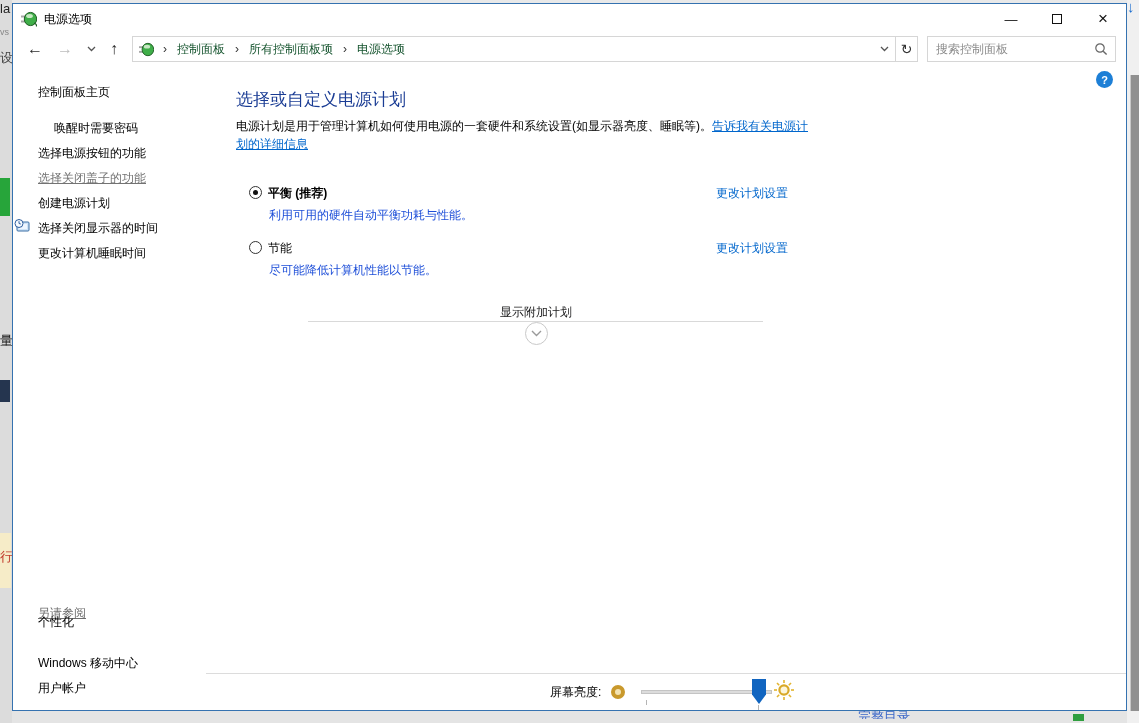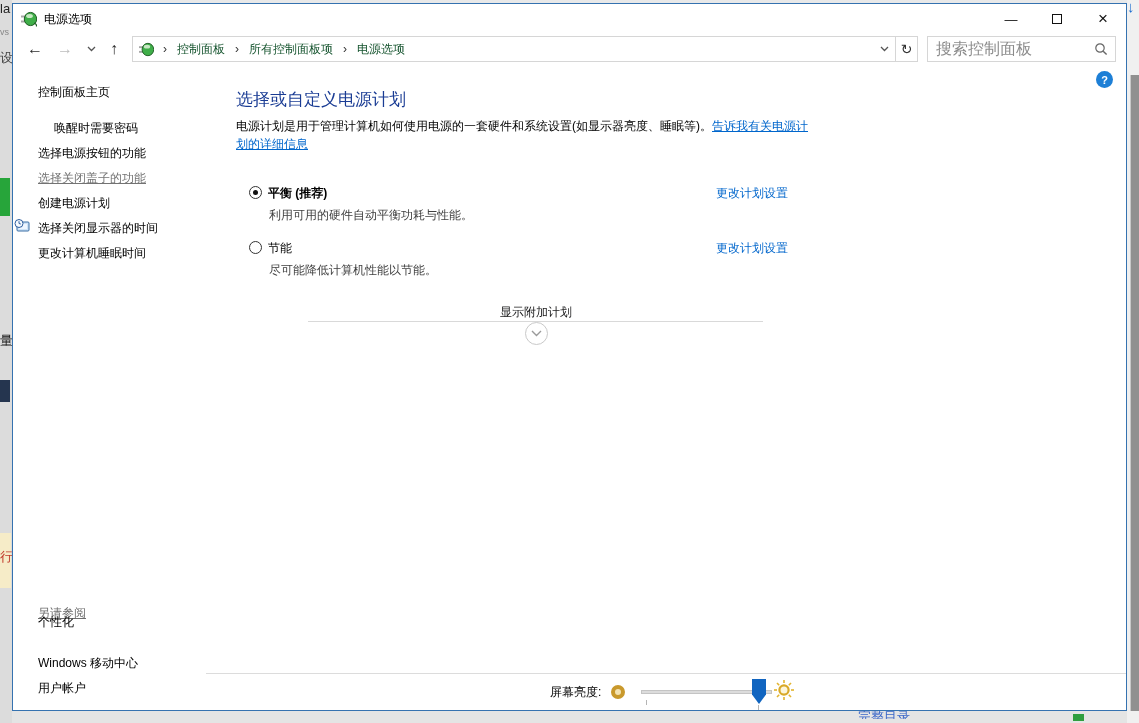--- a/index.html
+++ b/index.html
@@ -39,21 +39,21 @@
   .address-wrap { flex:1; display:flex; height:26px; border:1px solid #d6d6d6; background:#fff; margin-right:9px; }
   .addressbar { flex:1; display:flex; align-items:center; overflow:hidden; }
   .addressbar .crumb-sep { font-size:12px; color:#333; margin:0 9px; }
   .addressbar .crumb { font-size:12px; color:#14532d; white-space:nowrap; cursor:default; padding:2px 1px; }
   .addr-dd { width:22px; display:flex; align-items:center; justify-content:center; }
   .refresh-btn { width:22px; border-left:1px solid #d6d6d6; display:flex; align-items:center;
                  justify-content:center; font-size:14px; color:#333; }
   .searchbox { width:189px; height:26px; border:1px solid #d6d6d6; background:#fff;
                display:flex; align-items:center; }
   .searchbox input { flex:1; border:none; outline:none; height:22px; padding-left:8px;
-                     font-size:16px; font-family:inherit; color:#222; min-width:0; }
+                     font-size:12px; font-family:inherit; color:#222; min-width:0; }
   .searchbox input::placeholder { color:#8c8c8c; }
   .searchbox .mag { margin-right:7px; display:flex; }
 
   .help-btn { position:absolute; right:13px; top:67px; width:17px; height:17px; border-radius:50%;
               background:#1d7fd6; color:#fff; font-size:11px; font-weight:bold;
               display:flex; align-items:center; justify-content:center; }
 
   .content { position:absolute; left:0; top:60px; right:0; bottom:0; }
 
   
@@ -72,21 +72,21 @@
   .section-label { font-size:12px; color:#19191a; white-space:nowrap; }
   .rule { flex:1; border-top:1px solid #d9d9d9; margin-left:9px; }
 
   .plan { position:absolute; left:236px; width:600px; height:50px; }
   .radio { position:absolute; left:0; top:1px; width:13px; height:13px; border:1px solid #333;
            border-radius:50%; background:#fff; }
   .radio.checked::after { content:""; position:absolute; left:3px; top:3px; width:5px; height:5px;
            border-radius:50%; background:#111; }
   .plan-name { position:absolute; left:19px; top:0; font-size:12px; }
   .plan-name.bold { font-weight:bold; }
-  .plan-desc { position:absolute; left:20px; top:22px; font-size:12px; color:#404040; }
+  .plan-desc { position:absolute; left:20px; top:22px; font-size:12px; color:#1d4ed8; }
   a.plan-link { position:absolute; left:467px; top:0; font-size:12px; text-decoration:none; }
 
   .additional-row { position:absolute; left:223px; top:240px; width:600px; display:flex; align-items:center;flex-direction:column; }
   .add-label { font-size:12px; color:#19191a; white-space:nowrap; }
   .add-rule { width:455px; border-top:1px solid #d9d9d9; margin:0 10px 0 9px; }
   .expand-btn { width:23px; height:23px; border:1px solid #c9c9c9; border-radius:50%;
                 display:flex; align-items:center; justify-content:center; background:#fff; }
 
   .bottom-sep { position:absolute; left:193px; right:0; top:609px; border-top:1px solid #dcdcdc; }
   .bright-label { position:absolute; left:537px; top:620px; font-size:12px; }

